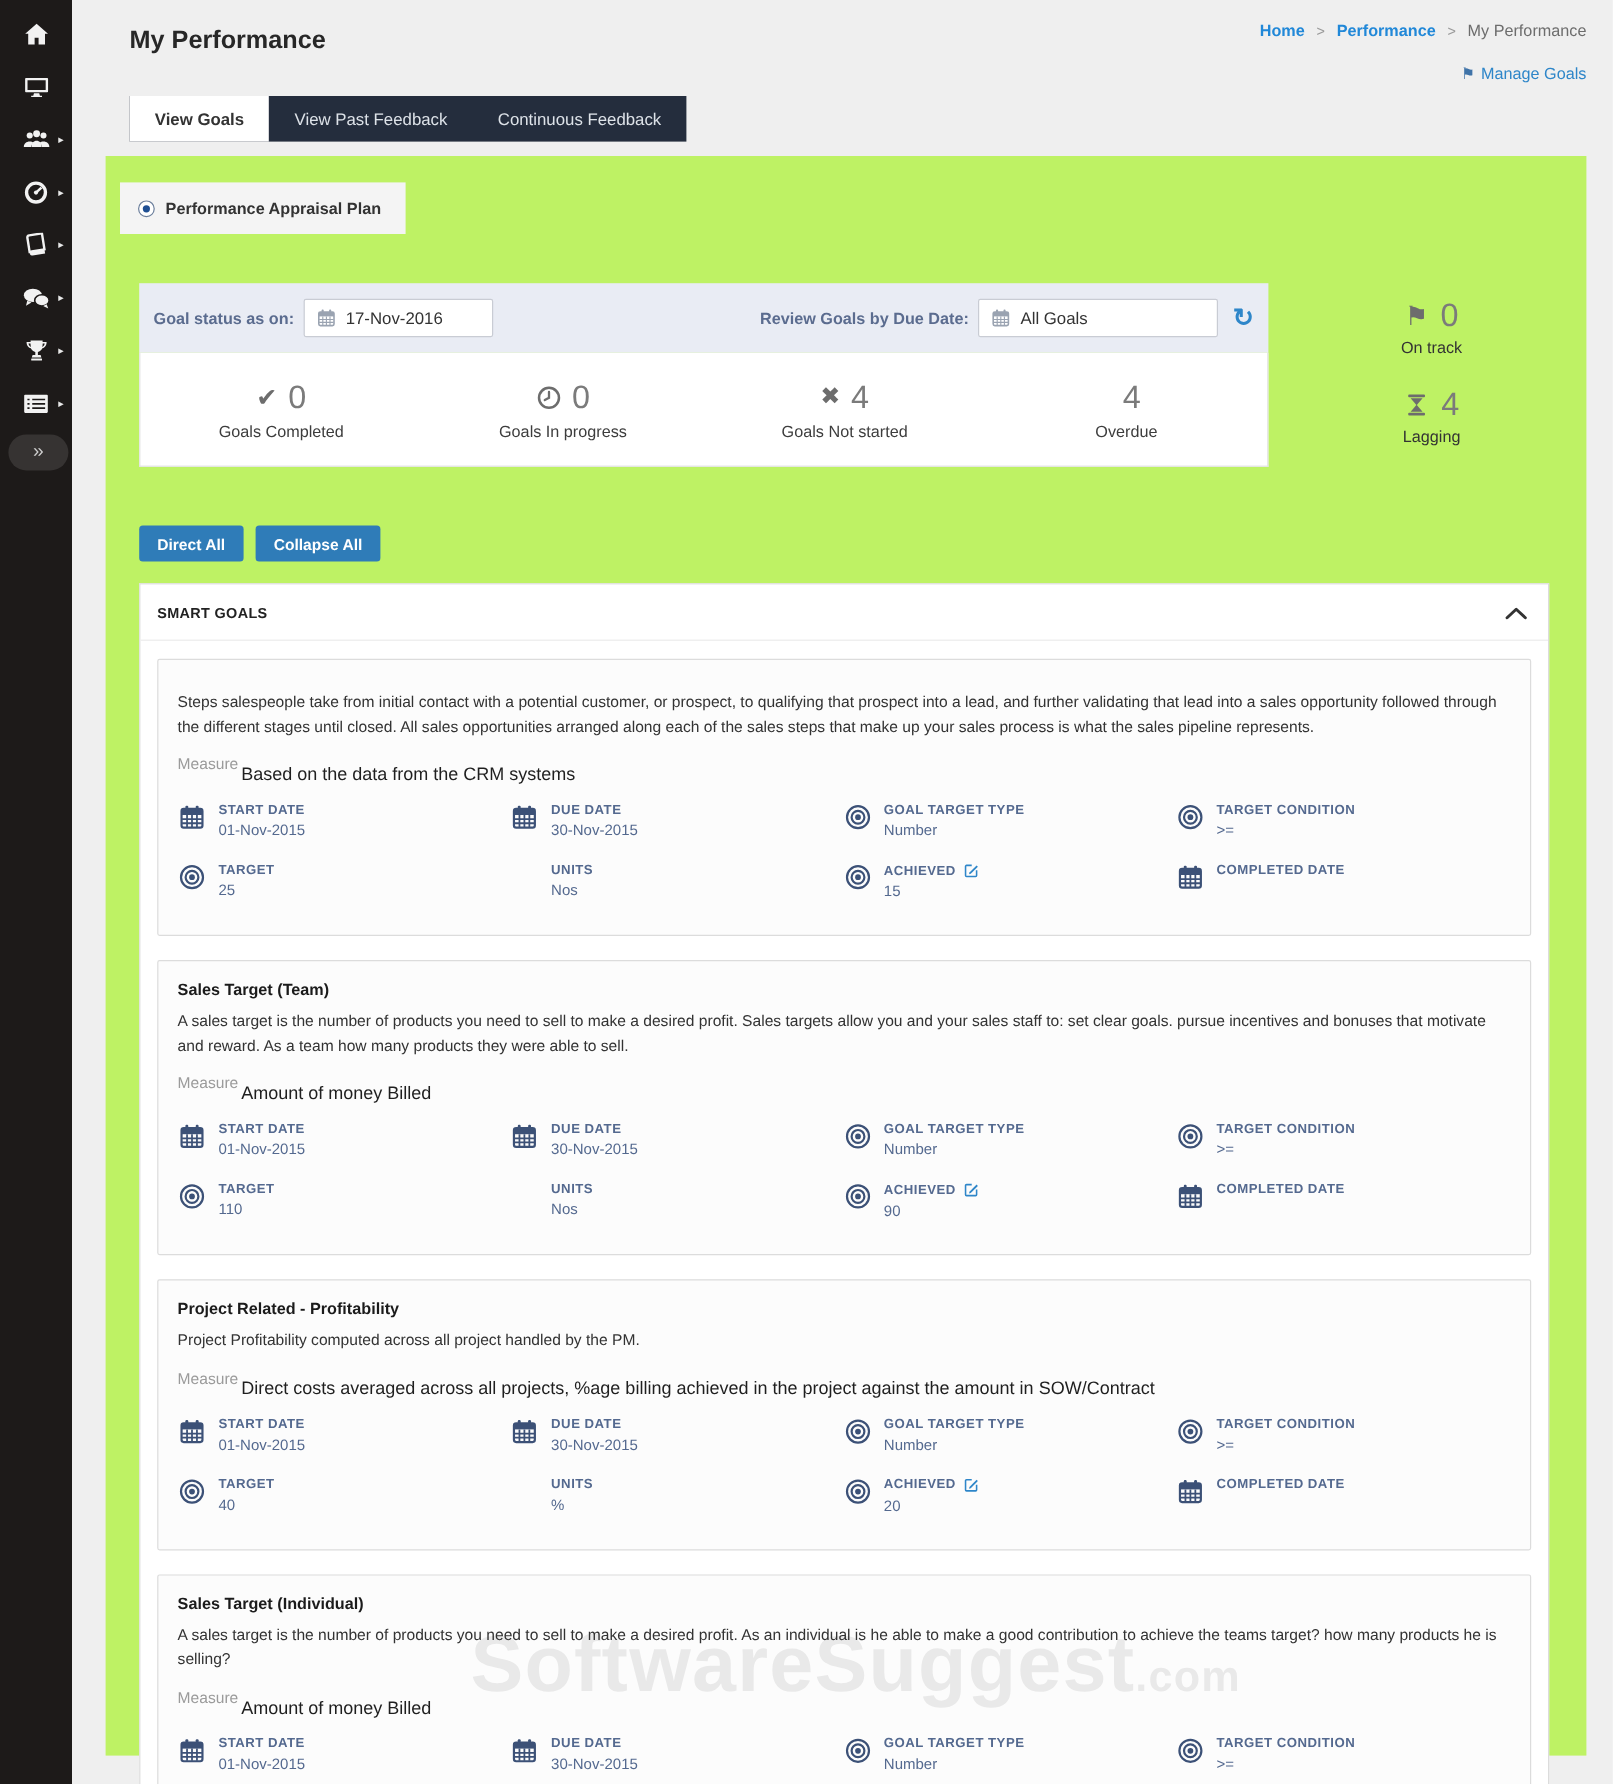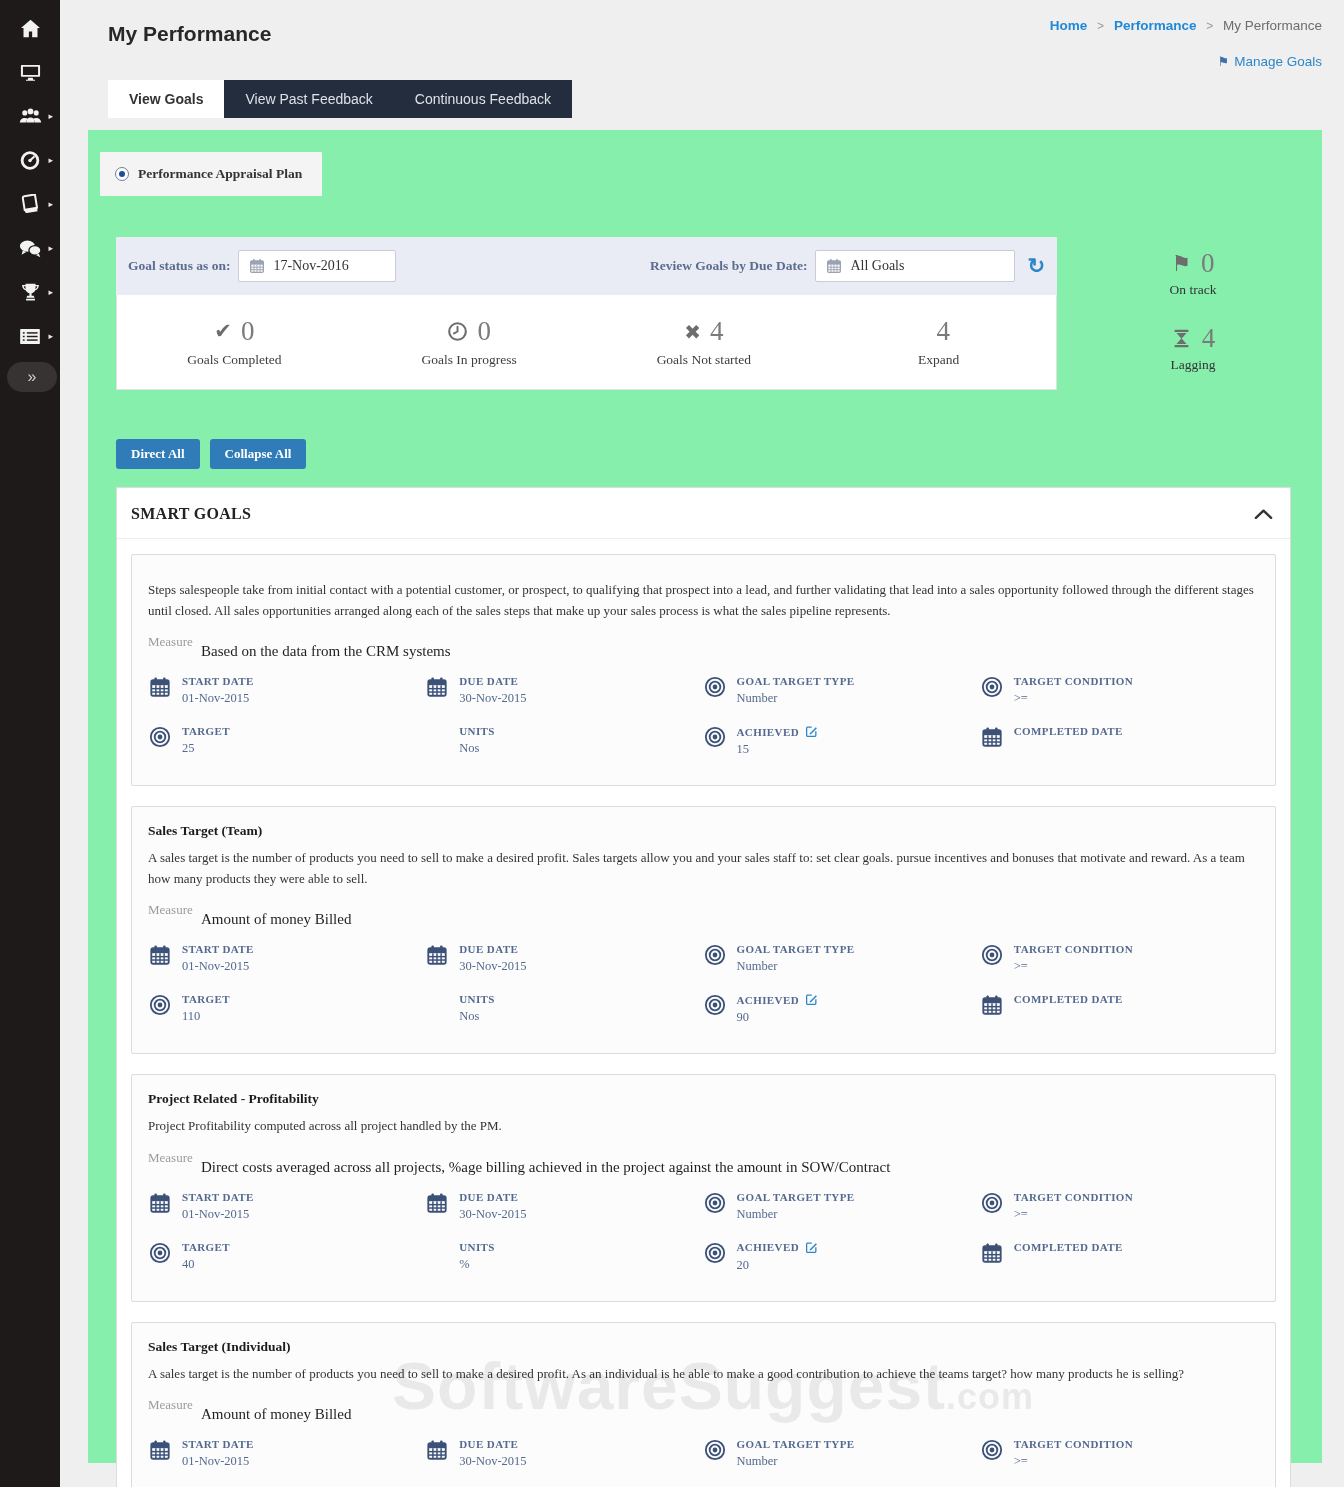--- a/index.html
+++ b/index.html
@@ -24,21 +24,21 @@
   .crumb-link { color:#2188d8; font-weight:700; cursor:pointer; }
   .crumb-sep { color:#9a9a9a; margin:0 6px; font-size:12px; }
   .crumb-current { color:#6d6d6d; }
   .manage-goals { margin-top:21px; color:#2e86c9; font-size:13.5px; cursor:pointer; }
   .manage-goals .flag-glyph { font-size:13px; margin-right:5px; color:#3f73a8; }
   
   .tabs { margin:11px 0 0 28px; display:inline-flex; background:#242d3d; height:38px; }
   .tab { padding:0 21px; line-height:38px; font-size:14px; color:#dde2e8; cursor:pointer; white-space:nowrap; }
   .tab.active { background:#ffffff; color:#333; font-weight:700; }
   
-  .panel { position:absolute; left:28px; right:22px; top:130px; bottom:24px; background:#86efac;font-family:Liberation Serif, serif; }
+  .panel { position:absolute; left:28px; right:22px; top:130px; bottom:24px; background:#bef264; }
   .subtab { margin:22px 0 0 12px; display:inline-flex; align-items:center; gap:9px; background:#f4f4f4;
     padding:14px 20px 14px 15px; font-size:13.5px; font-weight:700; color:#333; cursor:pointer; }
   .radio { width:14px; height:14px; border-radius:50%; border:1px solid #6c7f9c; position:relative; background:#fff; flex:none; }
   .radio::after { content:""; position:absolute; left:3px; top:3px; width:6px; height:6px; border-radius:50%; background:#1f4f93; }
   .status-row { margin:41px 0 0 28px; width:941px; }
   .filter-bar { background:#e9ecf4; height:58px; display:flex; align-items:center; padding:0 12px; }
   .f-label-txt { font-size:13.5px; font-weight:700; color:#5b6c8f; }
   .input-box { background:#fff; border:1px solid #c9ccd4; border-radius:2px; height:32px; display:flex; align-items:center;
     gap:8px; padding:0 10px; margin-left:8px; font-size:14px; color:#333; cursor:pointer; }
   .input-box.date-w { width:158px; }
@@ -60,21 +60,21 @@
   .sstat-num { font-size:27px; color:#7b7b7b; }
   .sstat-label { font-size:13.5px; color:#333; margin-top:3px; }
   
   .actions { margin:49px 0 0 28px; }
   .btn { display:inline-block; background:#2f7cb8; color:#fff; font-family:inherit; font-size:13px; font-weight:700;
     height:30px; padding:0 15px; border:none; border-radius:3px; margin-right:6px; cursor:pointer; }
   
   .smart { margin:18px 31px 0 28px; border:1px solid #dcdcdc; background:#fff; padding-bottom:6px; }
   .smart-header { display:flex; justify-content:space-between; align-items:center; padding:17px 17px 15px 14px;
     border-bottom:1px solid #ececec; }
-  .smart-title { font-size:16px; font-weight:700; color:#222; letter-spacing:.3px; }
+  .smart-title { font-size:12px; font-weight:700; color:#222; letter-spacing:.3px; }
   .collapse-toggle { cursor:pointer; display:flex; }
   .goal-card { margin:15px 14px 20px 14px; border:1px solid #dcdcdc; border-radius:2px; background:#fcfcfc; padding:16px 18px 18px 16px; }
   .goal-title { font-size:13.5px; font-weight:700; color:#1b1b1b; }
   .goal-desc { margin-top:9px; font-size:13px; color:#333; line-height:1.58; }
   .measure-label { margin-top:13px; font-size:13px; color:#9b9b9b; }
   .measure-value { margin:-7px 0 0 53px; font-size:15px; color:#1f1f1f; }
   .fields { margin-top:15px; display:grid; grid-template-columns:repeat(4,1fr); row-gap:8px; }
   .field { display:flex; gap:10px; min-height:42px; }
   .f-icon { width:24px; flex:none; color:#3c5177; display:flex; justify-content:center; padding-top:1px; }
   .f-text { min-width:0; }
@@ -288,21 +288,21 @@
               </span>
          <span class="stat-num">4</span>
        </div>
        <div class="stat-label">Goals Not started</div>
      </div>
           <div class="stat">
        <div class="stat-top">
          <span class="stat-icon"></span>
          <span class="stat-num">4</span>
        </div>
-       <div class="stat-label">Expand</div>
+       <div class="stat-label">Overdue</div>
      </div>
         </div>
     </div>
 
     <div class="side-stats" id="side-stats">
         <div class="sstat">
        <div class="sstat-top">
          <span class="sstat-icon">
               <span style="font-size:22px;">⚑</span>
             </span>

